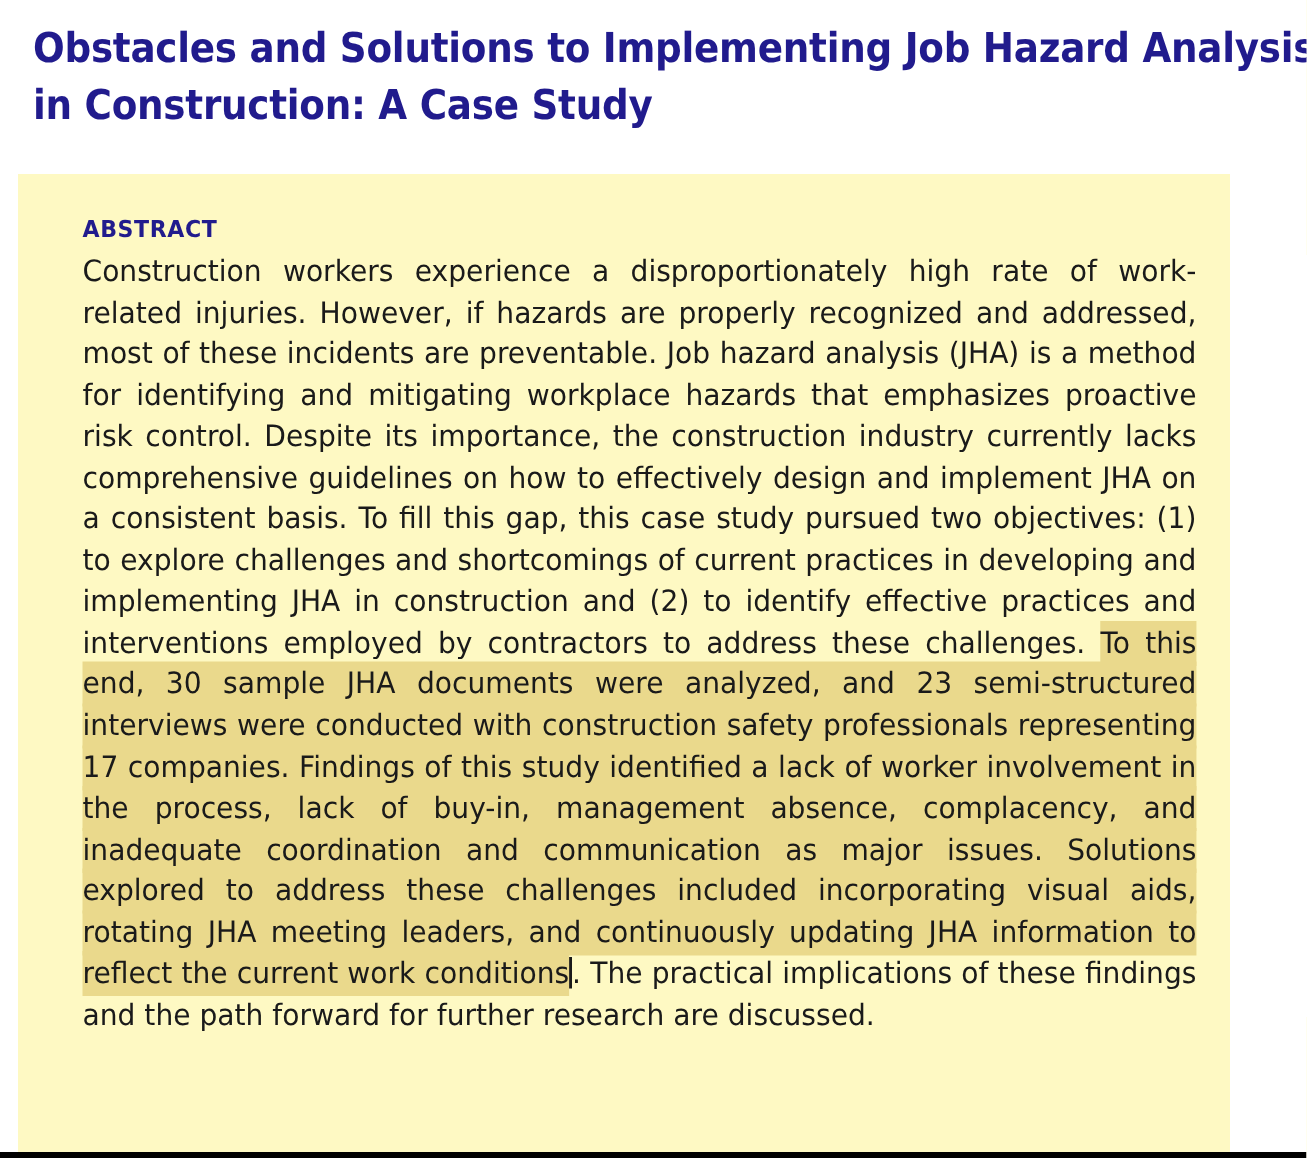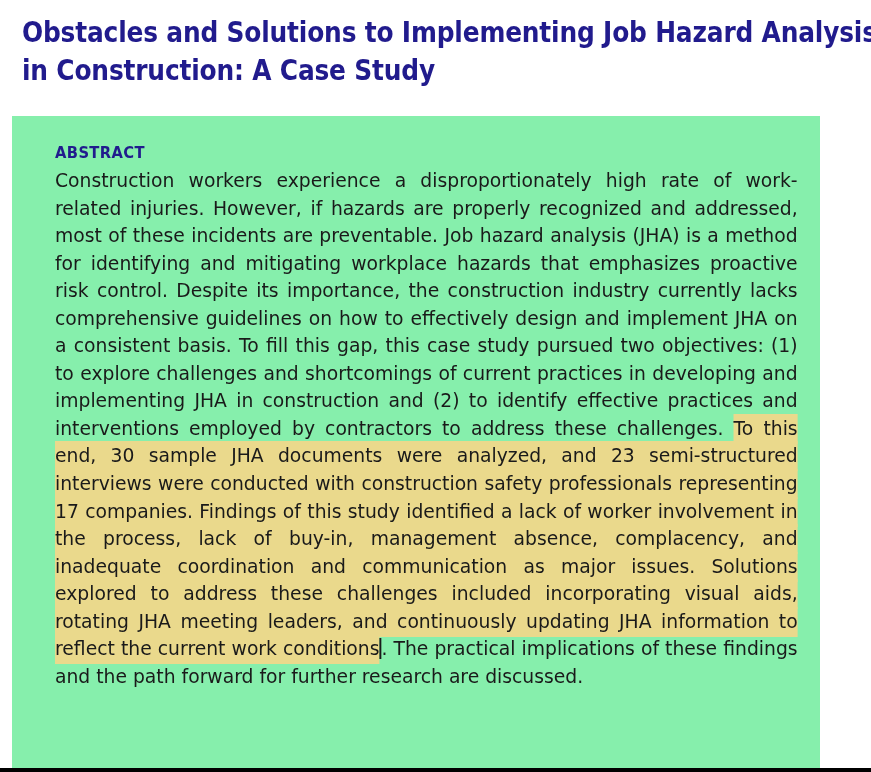--- a/index.html
+++ b/index.html
@@ -32,21 +32,21 @@
     white-space: pre-line;
   }
 
   
   #abstract-panel {
     position: absolute;
     left: 12px;
     top: 116px;
     width: 808px;
     height: 652px;
-    background: #86efac;
+    background: #fef9c3;
     box-sizing: border-box;
   }
 
   #abstract-inner {
     position: absolute;
     left: 43px;
     top: 27px;
     width: 743px;
   }
 

